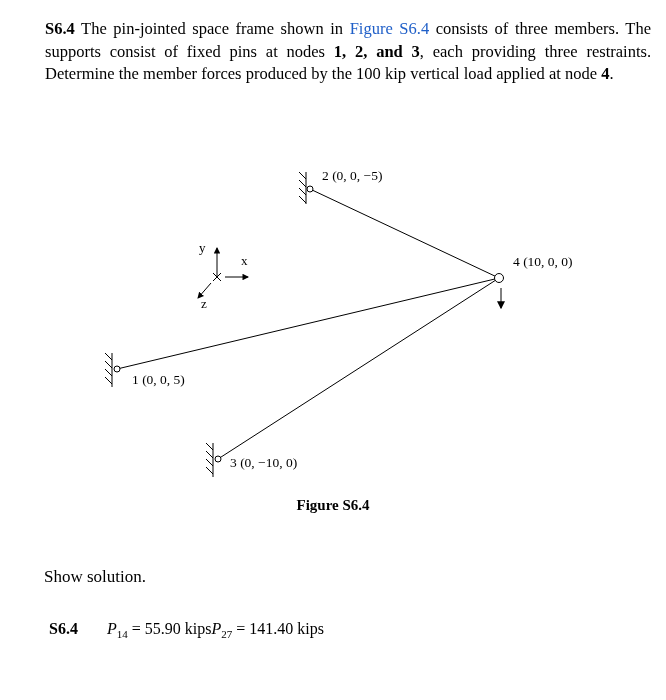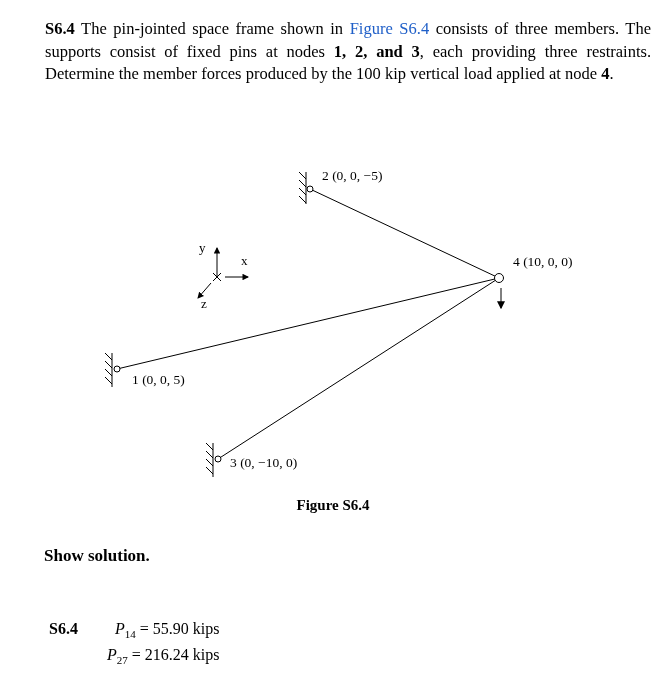--- a/index.html
+++ b/index.html
@@ -21,31 +21,30 @@
   .fig-link{color:#1f5fc8;text-decoration:none;cursor:pointer;}
   .figure-svg{position:absolute;left:0;top:148px;}
   .figure-svg line, .figure-svg path.member{stroke:#000;stroke-width:1;}
   .svg-label{font-family:"Liberation Serif","DejaVu Serif",serif;font-size:13.5px;fill:#000;}
   .axis-label{font-family:"Liberation Serif","DejaVu Serif",serif;font-size:13px;fill:#000;}
   .caption{
     position:absolute;left:0;top:497px;width:666px;
     text-align:center;font-weight:bold;font-size:15px;
   }
   .show-solution{
-    position:absolute;left:44px;top:546px;
+    position:absolute;left:44px;top:567px;
     font-size:17px;
-    font-weight:bold;
   }
   .solution{
     position:absolute;left:49px;top:619px;
     font-size:16px;line-height:20.5px;
     display:flex;align-items:flex-start;
   }
   .solution .sol-num{font-weight:bold;margin-right:29px;}
-  .solution .sol-rows{display:flex;flex-direction:column;align-items:flex-end;}
+  .solution .sol-rows{display:flex;}
   .sol-row i{font-style:italic;}
   .sol-row sub{font-size:11px;}
 </style>
 </head>
 <body>
 
 <div id="page">
 
   <p class="problem"><b>S6.4</b><span> The pin-jointed space frame shown in </span><a class="fig-link">Figure S6.4</a><span> consists of three members. The supports consist of fixed pins at nodes </span><b>1, 2, and 3</b><span>, each providing three restraints. Determine the member forces produced by the 100 kip vertical load applied at node </span><b>4</b><span>.</span></p>
 
@@ -113,17 +112,17 @@
   </svg>
 
   <div class="caption">Figure S6.4</div>
 
   <div class="show-solution">Show solution.</div>
 
   <div class="solution">
     <span class="sol-num">S6.4</span>
     <span class="sol-rows">
       <span class="sol-row"><i>P</i><sub>14</sub> <span>= 55.90 kips</span></span>
-      <span class="sol-row"><i>P</i><sub>27</sub> <span>= 216.24 kips</span></span>
+      <span class="sol-row"><i>P</i><sub>27</sub> <span>= 141.40 kips</span></span>
     </span>
   </div>
 
 </div>
 
 </body></html>

